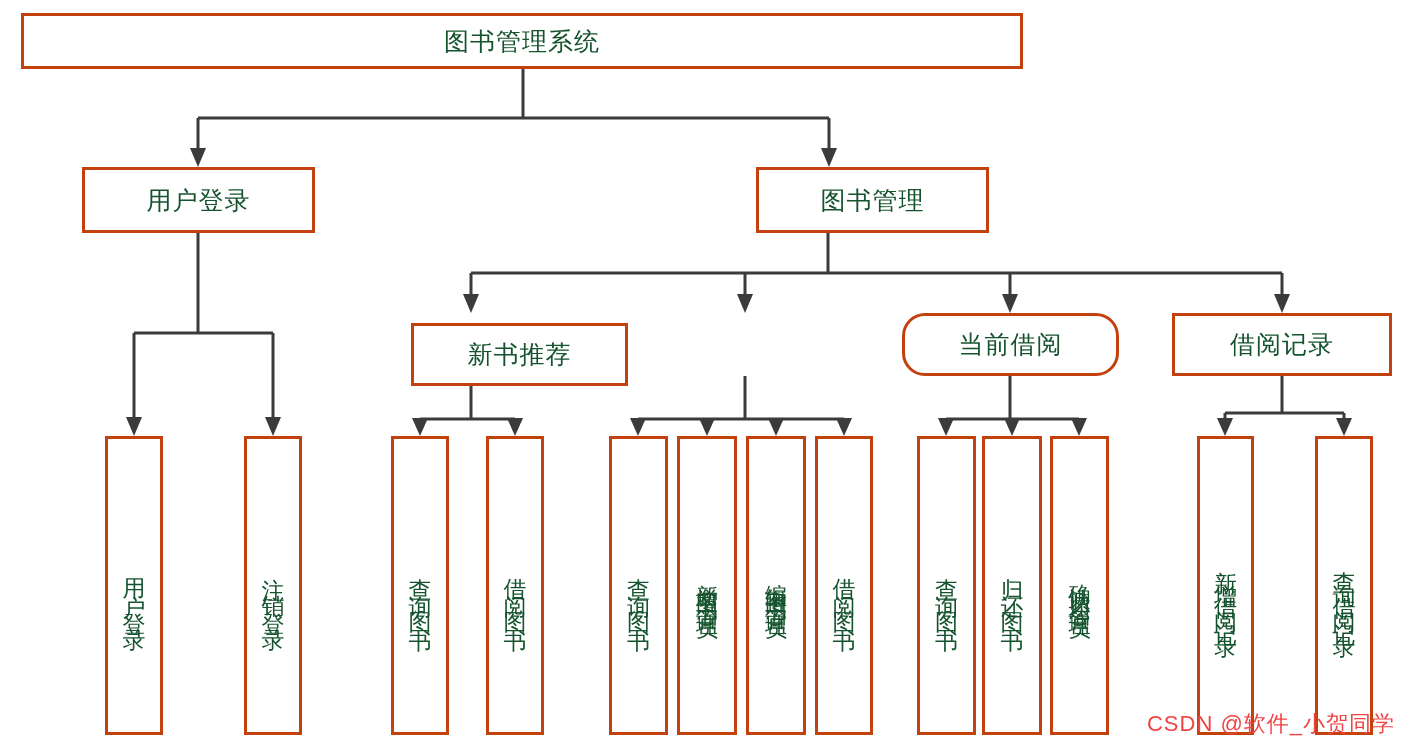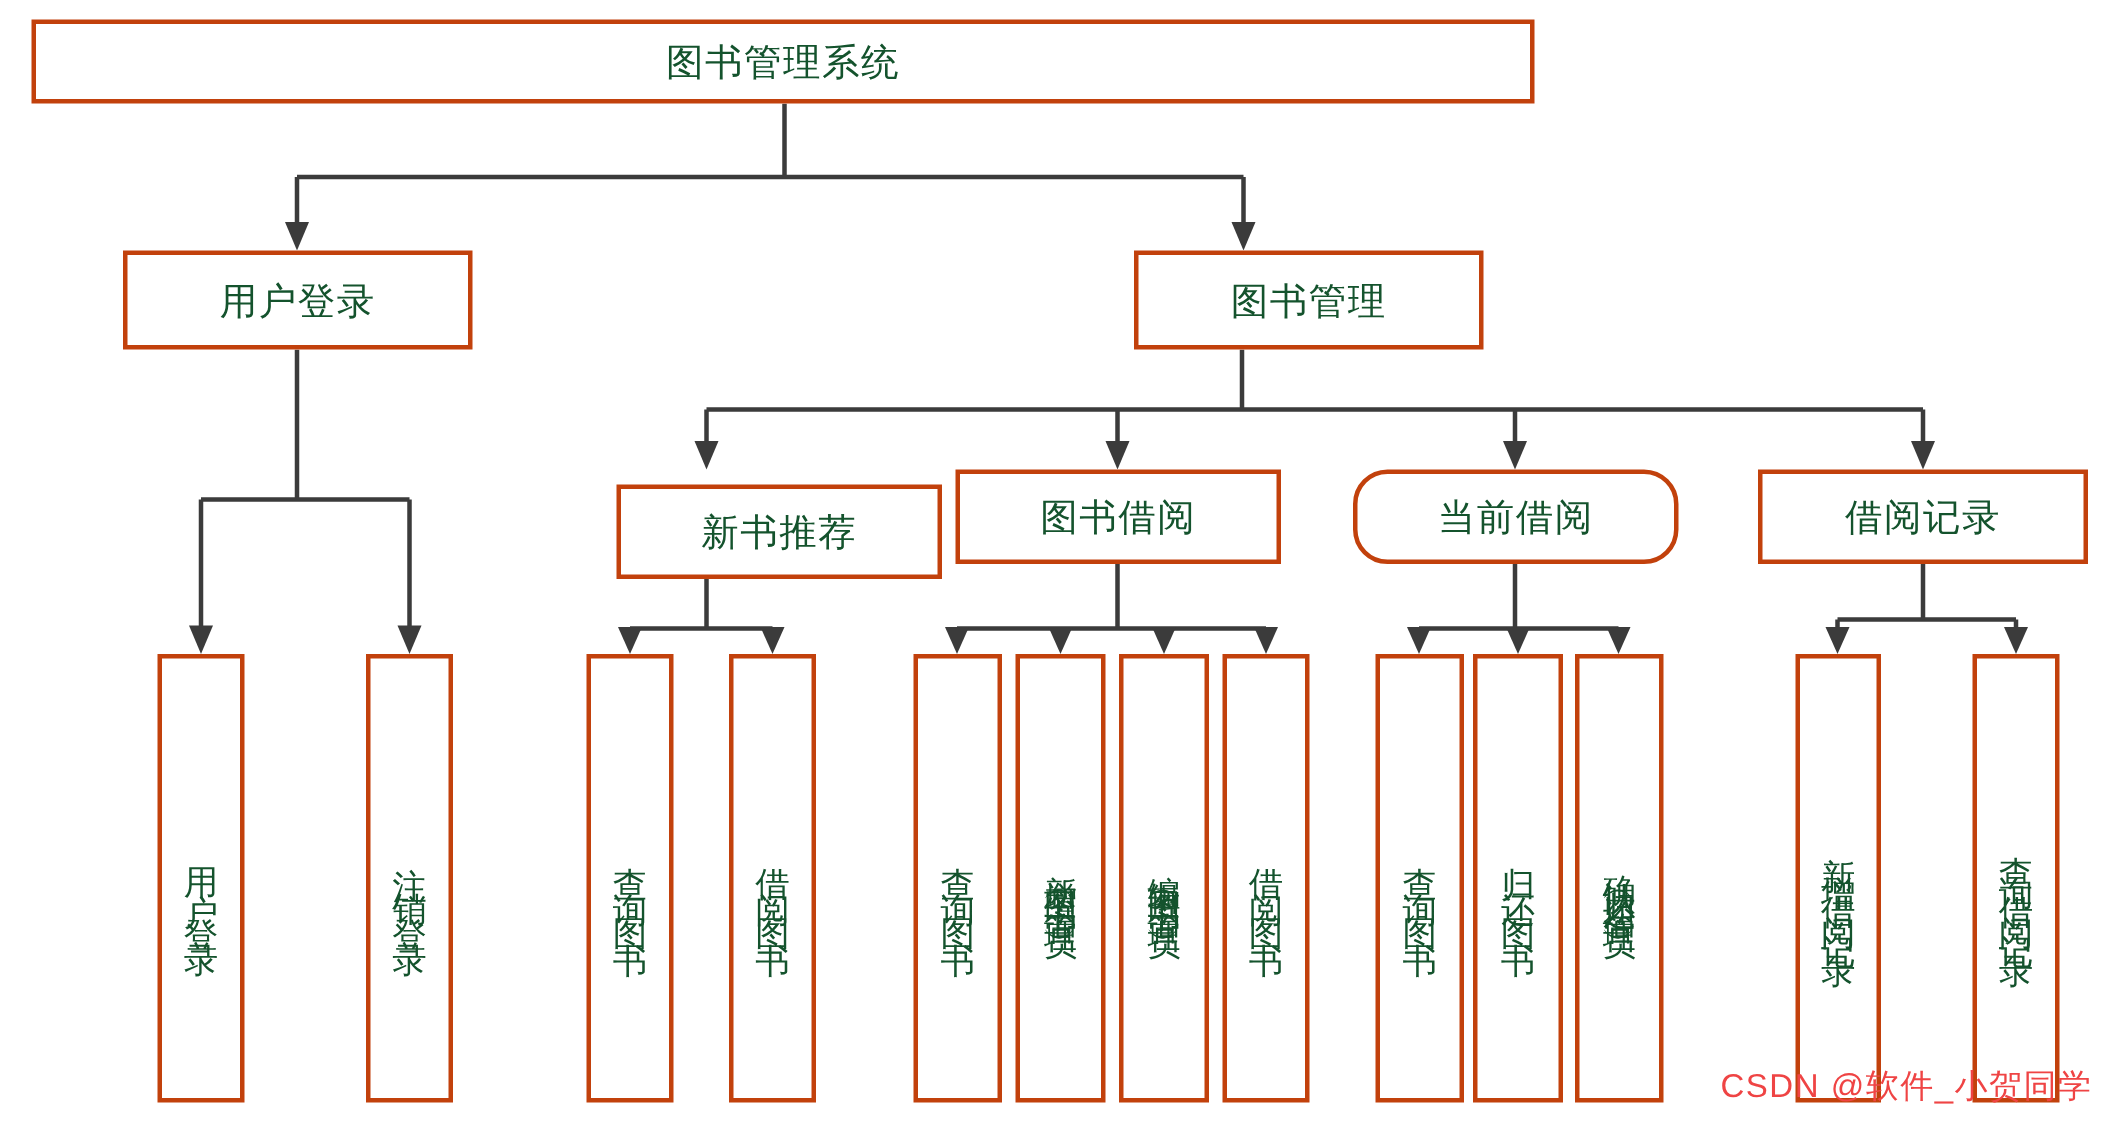--- a/index.html
+++ b/index.html
@@ -114,23 +114,20 @@
   <div id="n-userlogin" class="node">
     <span>用户登录</span>
   </div>
   <div id="n-bookmgmt" class="node">
     <span>图书管理</span>
   </div>
 
   <div id="n-newbook" class="node">
     <span>新书推荐</span>
   </div>
-  <div id="n-borrow" class="node">
-    <span>图书借阅</span>
-  </div>
   <div id="n-current" class="node">
     <span>当前借阅</span>
   </div>
   <div id="n-records" class="node">
     <span>借阅记录</span>
   </div>
 
   <div id="l-a1" class="node leaf ls4">
     <span class="vtext">用户登录</span>
   </div>

